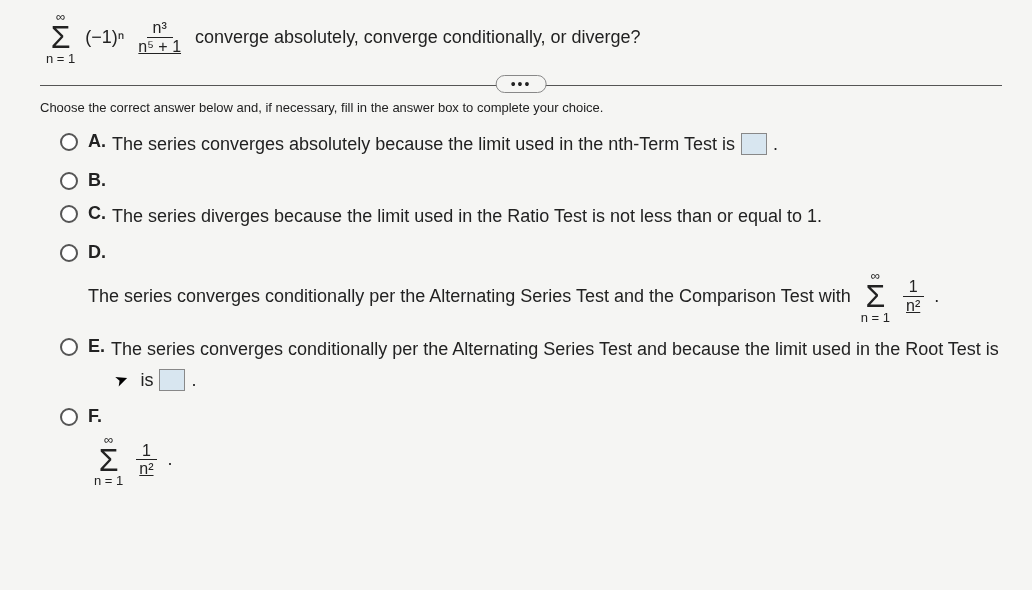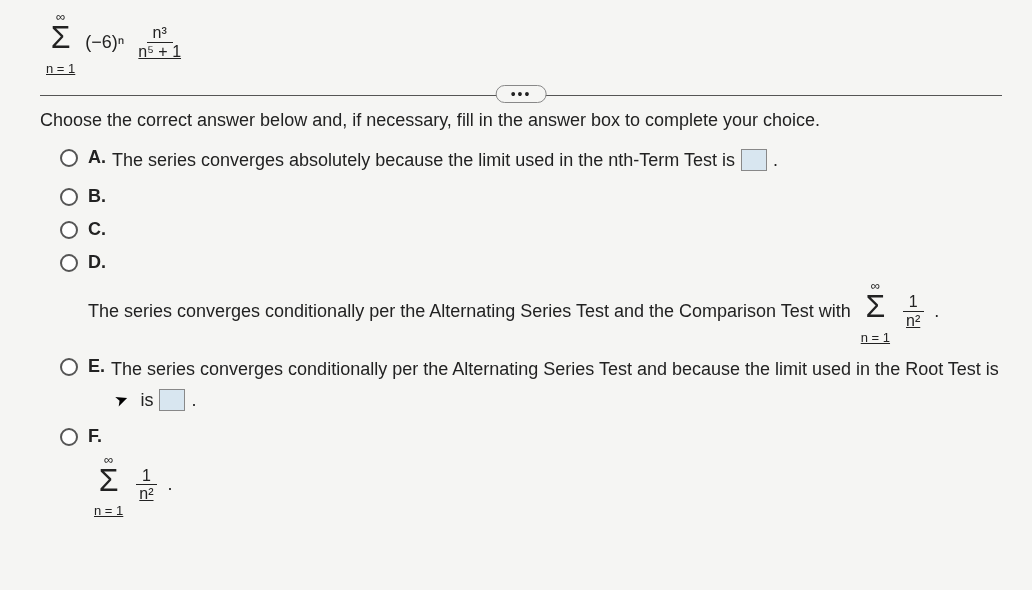--- a/index.html
+++ b/index.html
@@ -22,21 +22,21 @@
     }
     .sigma-block {
       display: inline-flex;
       flex-direction: column;
       align-items: center;
       margin: 0 6px;
       line-height: 1;
     }
     .sigma-block .top { font-size: 13px; }
     .sigma-block .sig { font-size: 32px; line-height: 0.9; }
-    .sigma-block .bot { font-size: 13px; margin-top: 10px; text-decoration: underline; }
+    .sigma-block .bot { font-size: 13px; margin-top: 0; }
     .frac {
       display: inline-flex;
       flex-direction: column;
       align-items: center;
       margin: 4px 4px;
       line-height: 1.1;
     }
     .frac .num { border-bottom: 1.5px solid #222; padding: 0 6px; font-size: 16px;}
     .frac .den { padding: 0 6px; font-size: 16px; text-decoration: underline;}
     .divider-wrap {
@@ -54,21 +54,21 @@
       transform: translateX(-50%);
       background: #f5f5f3;
       border: 1.5px solid #888;
       border-radius: 12px;
       padding: 0 14px;
       font-size: 14px;
       letter-spacing: 2px;
       cursor: pointer;
       line-height: 16px;
     }
-    .instruction { margin: 14px 0 16px 0; font-size: 18px; }
+    .instruction { margin: 14px 0 16px 0; font-size: 13px; }
     .choices { display: flex; flex-direction: column; gap: 12px; margin-left: 20px;}
     .choice { display: flex; align-items: flex-start; gap: 10px; }
     .radio {
       flex: 0 0 18px;
       width: 18px; height: 18px;
       border: 2px solid #555;
       border-radius: 50%;
       margin-top: 2px;
       cursor: pointer;
       background: #fff;
@@ -96,25 +96,26 @@
   </style>
 </head>
 <body>
 
 <div class="question">
   <span class="sigma-block">
     <span class="top">∞</span>
     <span class="sig">Σ</span>
     <span class="bot">n = 1</span>
   </span>
-  <span>(−6)ⁿ</span>
+  <span>(−1)ⁿ</span>
   <span class="frac">
     <span class="num">n³</span>
     <span class="den">n⁵ + 1</span>
   </span>
+  <span>converge absolutely, converge conditionally, or diverge?</span>
 </div>
 
 <div class="divider-wrap">
   <hr class="hr">
   <div class="ellipsis-pill">•••</div>
 </div>
 
 <div class="instruction">Choose the correct answer below and, if necessary, fill in the answer box to complete your choice.</div>
 
 <div class="choices">
@@ -135,20 +136,21 @@
     <div class="radio"></div>
     <div class="choice-body">
       <span class="letter">B.</span>
     </div>
   </div>
 
   <div class="choice">
     <div class="radio"></div>
     <div class="choice-body">
       <span class="letter">C.</span>
+      <span class="choice-text">The series diverges because the limit used in the Ratio Test is not less than or equal to 1.</span>
     </div>
   </div>
 
   <div class="choice choice-d">
     <div class="radio"></div>
     <div class="choice-body" style="flex-direction:column; gap:0;">
       <span class="letter">D.</span>
       <span class="choice-text">
         <span>The series converges conditionally per the Alternating Series Test and the Comparison Test with</span>
         <span class="inline-formula">

